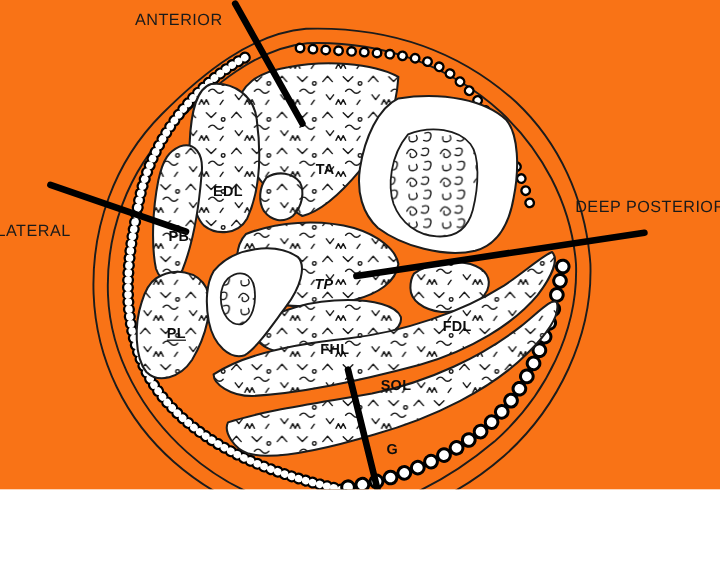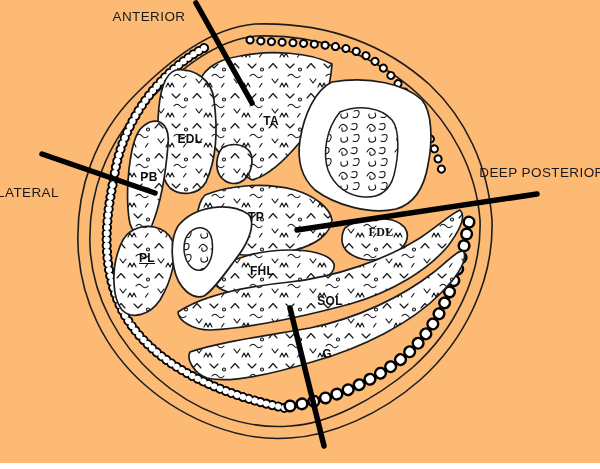--- a/index.html
+++ b/index.html
@@ -1,19 +1,19 @@
 <!DOCTYPE html>
 <html><head>
 <meta charset="utf-8">
 <style>
   html,body{margin:0;padding:0;background:#ffffff;}
   .stage{
     position:relative;
-    width:600px;height:463px;
-    background:#fdba74;
+    width:600px;height:408px;
+    background:#f97316;
     font-family:"Liberation Sans", sans-serif;
     overflow:hidden;
   }
   .stage svg{position:absolute;left:0;top:0;}
   .lbl{
     position:absolute;
     transform:translate(-50%,-50%);
     color:#1a1a1a;
     font-size:13.5px;
     letter-spacing:0.4px;
@@ -22,20 +22,21 @@
   }
   .mlbl{
     position:absolute;
     transform:translate(-50%,-50%);
     color:#0d0d0d;
     font-size:12px;
     font-weight:bold;
     letter-spacing:0.3px;
     white-space:nowrap;
     user-select:none;
+    margin-top:20px;
   }
 </style>
 </head>
 <body>
 
 <div class="stage">
 
   <svg width="600" height="469" viewBox="0 0 600 469">
     <defs>
 
@@ -141,19 +142,19 @@
   </svg>
 
   <span class="lbl" style="left:149px; top:16px;">ANTERIOR</span>
   <span class="lbl" style="left:28px; top:192px;">LATERAL</span>
   <span class="lbl" style="left:542px; top:172px;">DEEP POSTERIOR</span>
 
   <span class="mlbl" style="left:271px; top:121px;">TA</span>
   <span class="mlbl" style="left:190px; top:139px;text-align:right;">EDL</span>
   <span class="mlbl" style="left:149px; top:177px;text-align:center;">PB</span>
   <span class="mlbl" style="left:147px; top:258px;text-decoration:underline;">PL</span>
-  <span class="mlbl" style="left:256px; top:217px;">TP</span>
-  <span class="mlbl" style="left:381px; top:232px;font-family:Liberation Serif, serif;">FDL</span>
-  <span class="mlbl" style="left:262px; top:271px;">FHL</span>
+  <span class="mlbl" style="left:270px; top:217px;font-style:italic;">TP</span>
+  <span class="mlbl" style="left:381px; top:252px;">FDL</span>
+  <span class="mlbl" style="left:279px; top:271px;">FHL</span>
   <span class="mlbl" style="left:330px; top:301px;">SOL</span>
   <span class="mlbl" style="left:327px; top:354px;">G</span>
 
 </div>
 
 </body></html>

